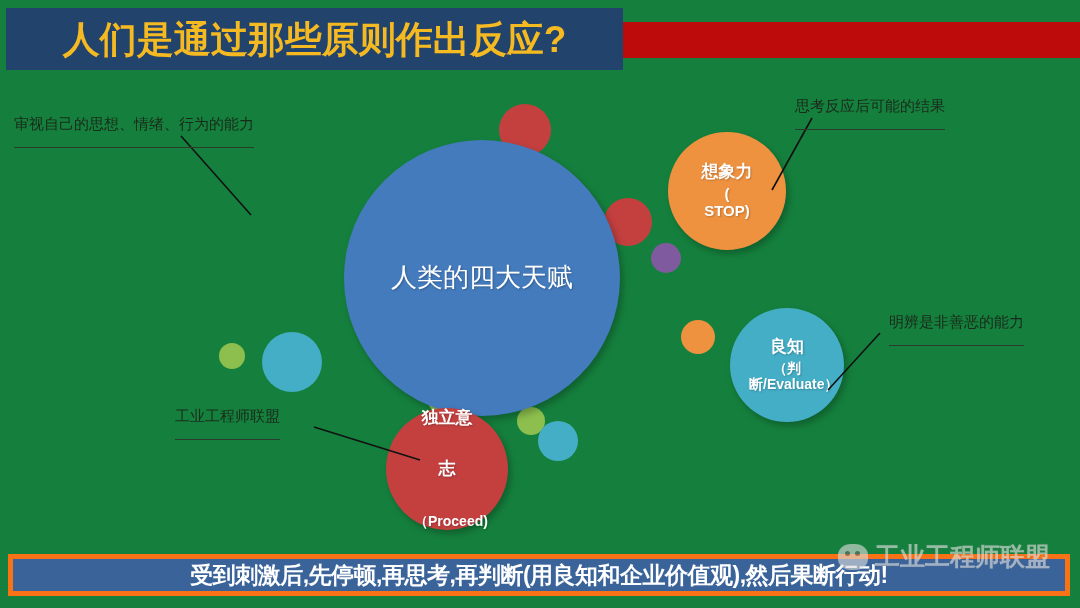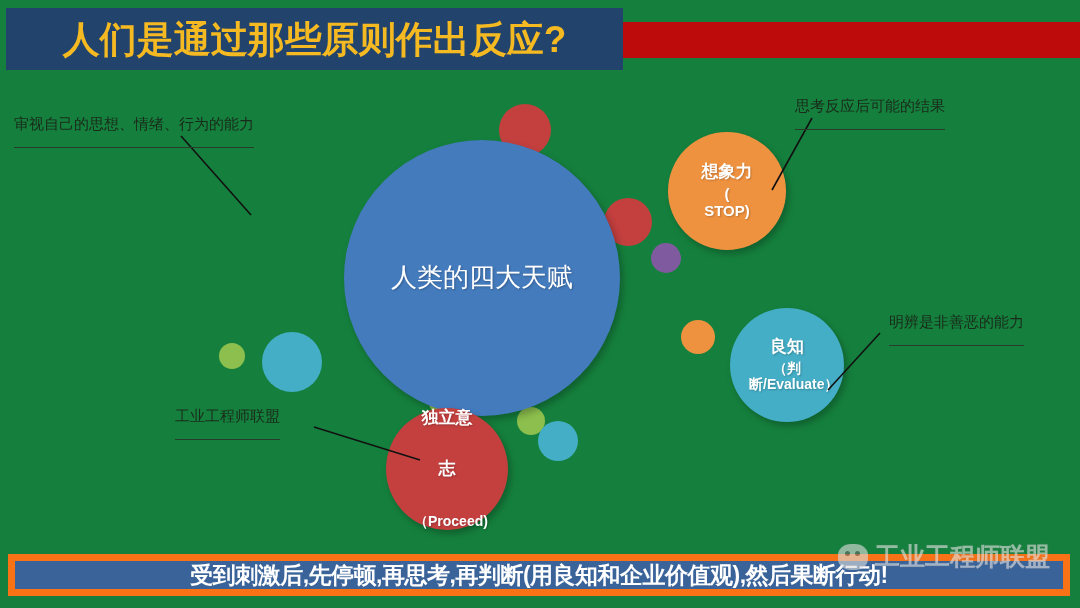--- a/index.html
+++ b/index.html
@@ -133,21 +133,21 @@
   .leader { position: absolute; pointer-events: none; }
 
   
   .bottom-banner {
     position: absolute;
     left: 8px;
     bottom: 12px;
     width: 1062px;
     height: 42px;
     background: #3a6399;
-    border: 7px solid #f97316;
+    border: 5px solid #f97316;
     display: flex;
     align-items: center;
     justify-content: center;
     box-sizing: border-box;
   }
   .bottom-text {
     color: #ffffff;
     font-size: 23px;
     font-weight: bold;
     white-space: nowrap;

